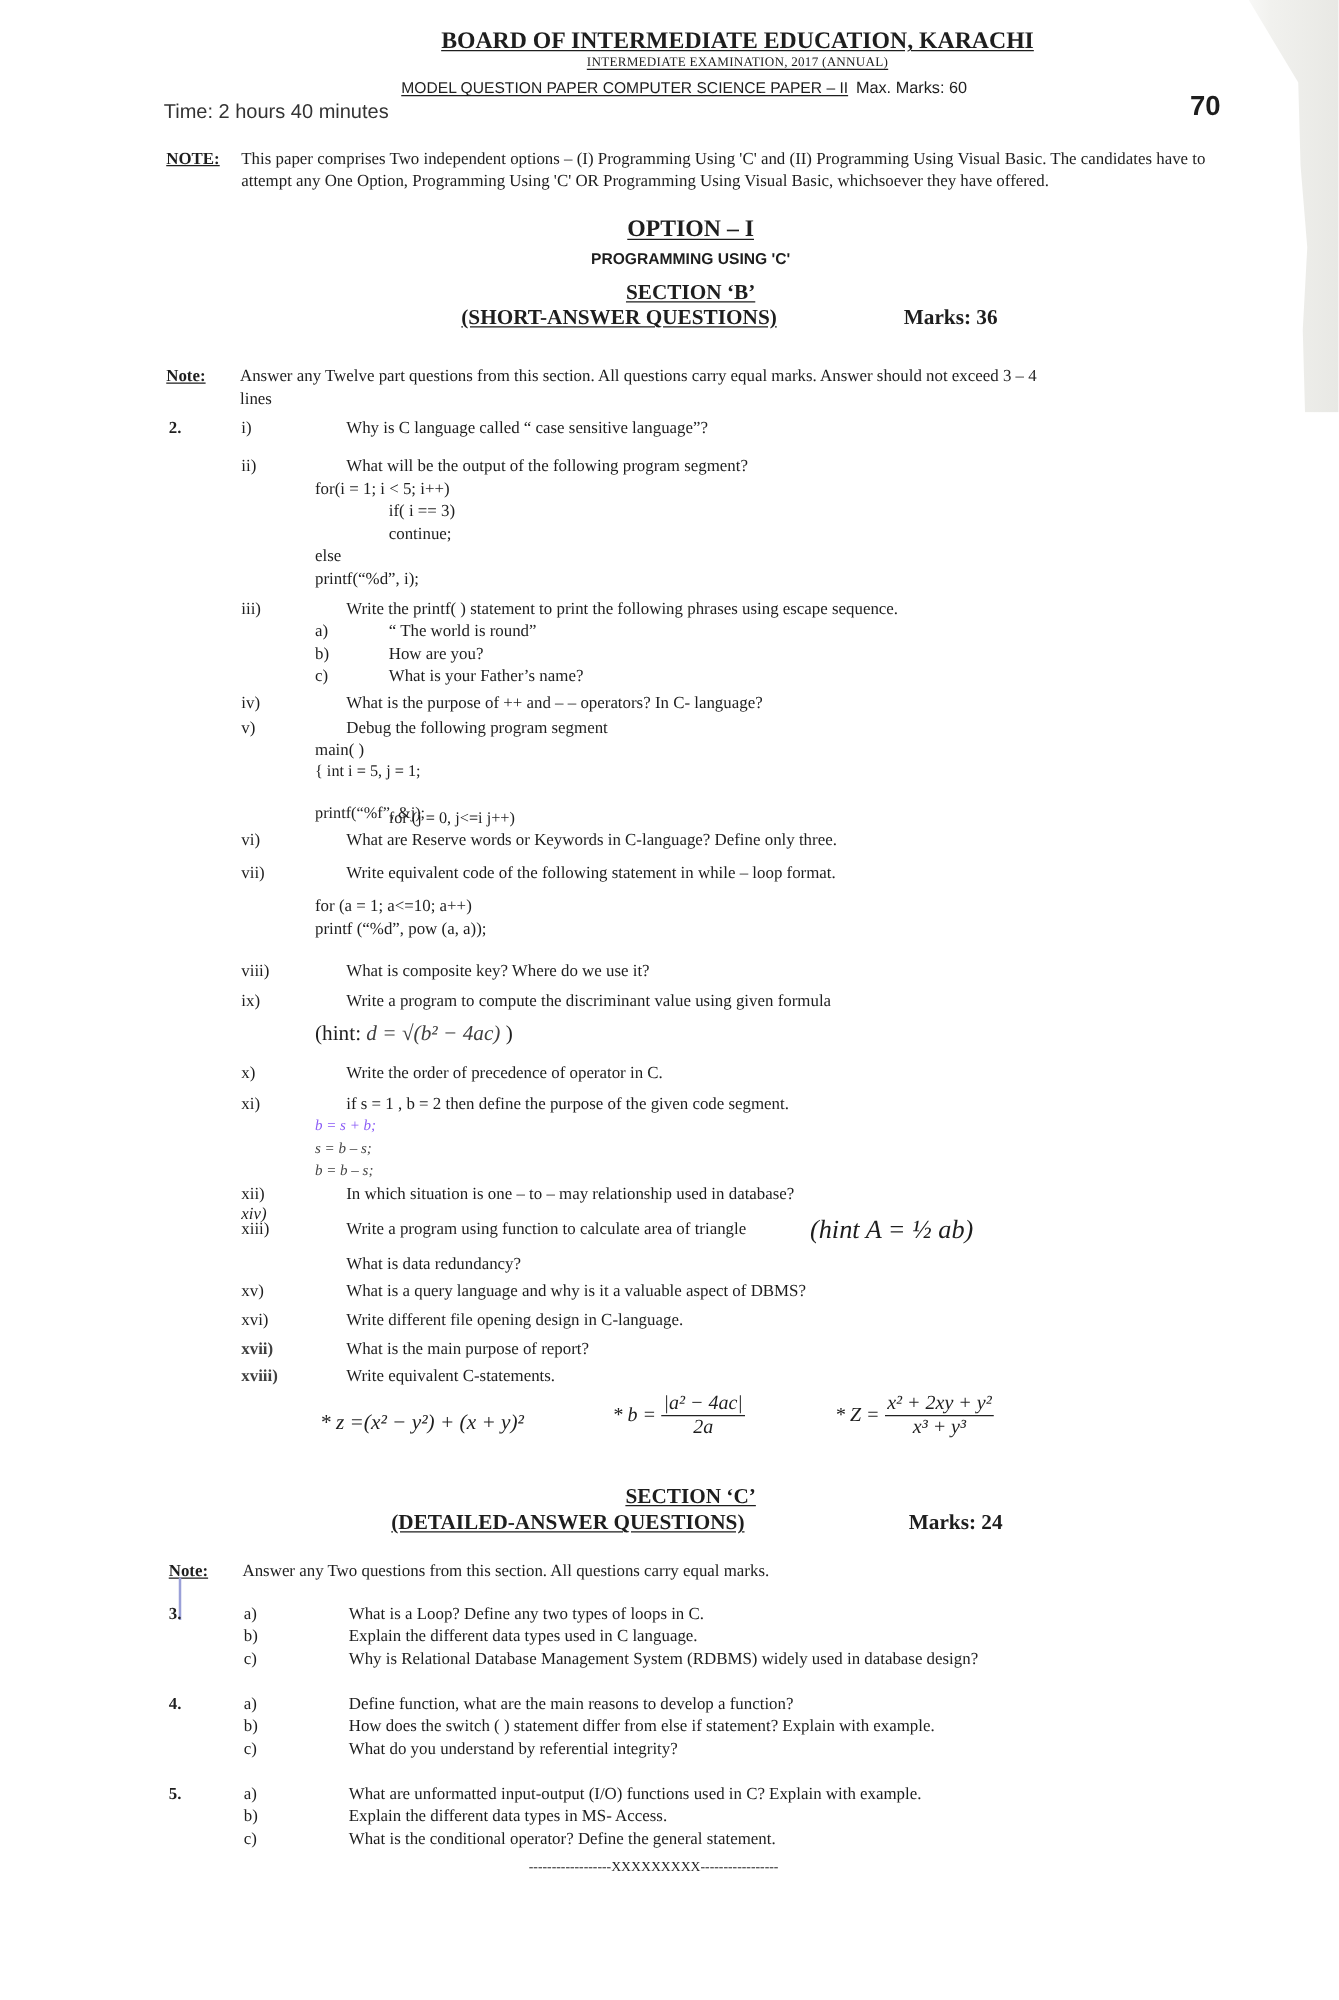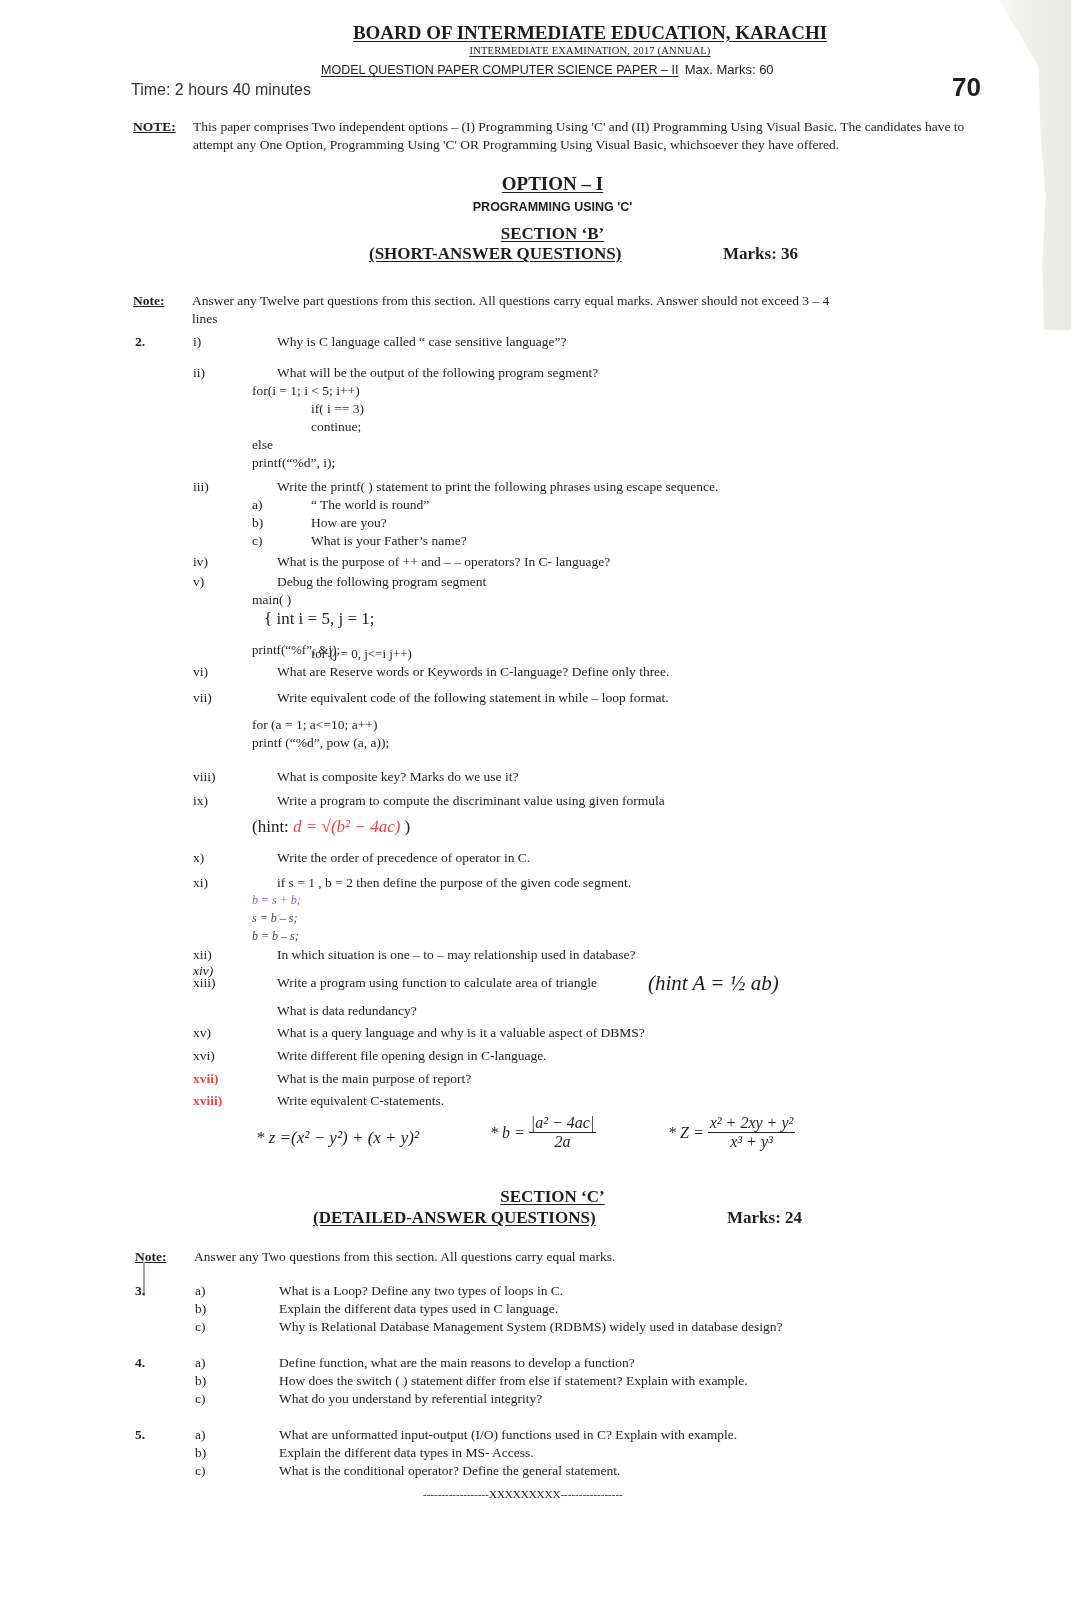--- a/index.html
+++ b/index.html
@@ -16,37 +16,37 @@
   .abs { position:absolute; white-space:nowrap; }
   .center { position:absolute; left:0; width:1071px; text-align:center; white-space:nowrap; }
   .u { text-decoration:underline; text-underline-offset:2px; }
   .b { font-weight:bold; }
   .sans { font-family:"Liberation Sans", sans-serif; }
 
   #board-title { top:22px; font-size:19px; font-weight:bold; letter-spacing:0px; left:200px; width:780px; }
   #exam-line { top:45px; font-size:10.5px; left:200px; width:780px; letter-spacing:0.2px; }
   #paper-line { top:62px; left:321px; font-size:13px; }
   #time-line { top:81px; left:131px; font-size:16px; color:#333; }
-  #page-num { top:72px; left:952px; font-size:26px; font-weight:bold; font-family:"Liberation Sans", sans-serif; }
+  #page-num { top:72px; left:952px; font-size:22px; font-weight:bold; font-family:"Liberation Sans", sans-serif; }
 
   .note-label { font-weight:bold; text-decoration:underline; font-size:13.5px; }
   .body-text { font-size:13.5px; line-height:18px; }
   #note1 { top:118px; left:133px; width:845px; }
   #note1 .txt { position:absolute; left:60px; top:0; width:780px; white-space:normal; }
 
   #opt-title { top:173px; font-size:19px; font-weight:bold; left:0; width:1105px; }
   #opt-sub { top:200px; font-size:12.5px; font-weight:bold; left:0; width:1105px; }
   #secB-title { top:224px; font-size:17px; font-weight:bold; left:0; width:1105px; }
   #secB-sub { top:244px; left:369px; font-size:17px; font-weight:bold; }
   #secB-marks { top:244px; left:723px; font-size:17px; font-weight:bold; }
   .qnum { position:absolute; left:135px; font-weight:bold; font-size:13.5px; }
   .qsub { position:absolute; left:193px; font-size:13.5px; }
   .qtext { position:absolute; left:252px; font-size:13.5px;margin-left:25px; }
   .code { position:absolute; font-size:13.5px; white-space:nowrap; }
-  .ink { color:#ef4444; }
+  .ink { color:#404040; }
   .math { font-style:italic; font-family:"Liberation Serif", serif; }
 
   #secC-title { top:1187px; font-size:17px; font-weight:bold; left:0; width:1105px; }
   #secC-sub { top:1208px; left:313px; font-size:17px; font-weight:bold; }
   #secC-marks { top:1208px; left:727px; font-size:17px; font-weight:bold; }
 
   #endline { top:1488px; left:423px; font-size:11px; letter-spacing:0px; }
   .frac { display:inline-block; vertical-align:middle; text-align:center; }
   .frac .n { display:block; border-bottom:1px solid #222; padding:0 2px; }
   .frac .d { display:block; }
@@ -105,34 +105,34 @@
 <div class="code" style="top:515px; left:311px;">How are you?</div>
 <div class="code" style="top:533px; left:252px;">c)</div>
 <div class="code" style="top:533px; left:311px;">What is your Father’s name?</div>
 
 <div class="qsub" style="top:554px;">iv)</div>
 <div class="qtext" style="top:554px;">What is the purpose of  ++  and  – –  operators? In C- language?</div>
 
 <div class="qsub" style="top:574px;">v)</div>
 <div class="qtext" style="top:574px;">Debug the following program segment</div>
 <div class="code" style="top:592px; left:252px;">main( )</div>
-<div class="code" style="top:609px; left:252px; font-size:17px;margin-left:12px;">{ int i = 5, j = 1;</div>
+<div class="code" style="top:609px; left:252px; font-size:13px;">{ int i = 5, j = 1;</div>
 <div class="code" style="top:626px; left:311px; font-size:13px;margin-top:20px;">for (j = 0,  j&lt;=i j++)</div>
 <div class="code" style="top:642px; left:252px; font-size:13px;">printf(“%f”, &amp;j);</div>
 
 <div class="qsub" style="top:664px;">vi)</div>
 <div class="qtext" style="top:664px;">What are Reserve words or Keywords in C-language? Define only three.</div>
 
 <div class="qsub" style="top:690px;">vii)</div>
 <div class="qtext" style="top:690px;">Write equivalent code of the following statement in while – loop format.</div>
 <div class="code" style="top:717px; left:252px;">for (a = 1; a&lt;=10; a++)</div>
 <div class="code" style="top:735px; left:252px;">printf (“%d”, pow (a, a));</div>
 
 <div class="qsub" style="top:769px;">viii)</div>
-<div class="qtext" style="top:769px;">What is composite key? Marks do we use it?</div>
+<div class="qtext" style="top:769px;">What is composite key? Where do we use it?</div>
 
 <div class="qsub" style="top:793px;">ix)</div>
 <div class="qtext" style="top:793px;">Write a program to compute the discriminant value using given formula</div>
 <div class="code" style="top:817px; left:252px; font-size:17px;">
   <span>(hint:</span>
   <span class="math ink">d = √(b² − 4ac)</span>
   <span>)</span>
 </div>
 
 <div class="qsub" style="top:850px;">x)</div>

